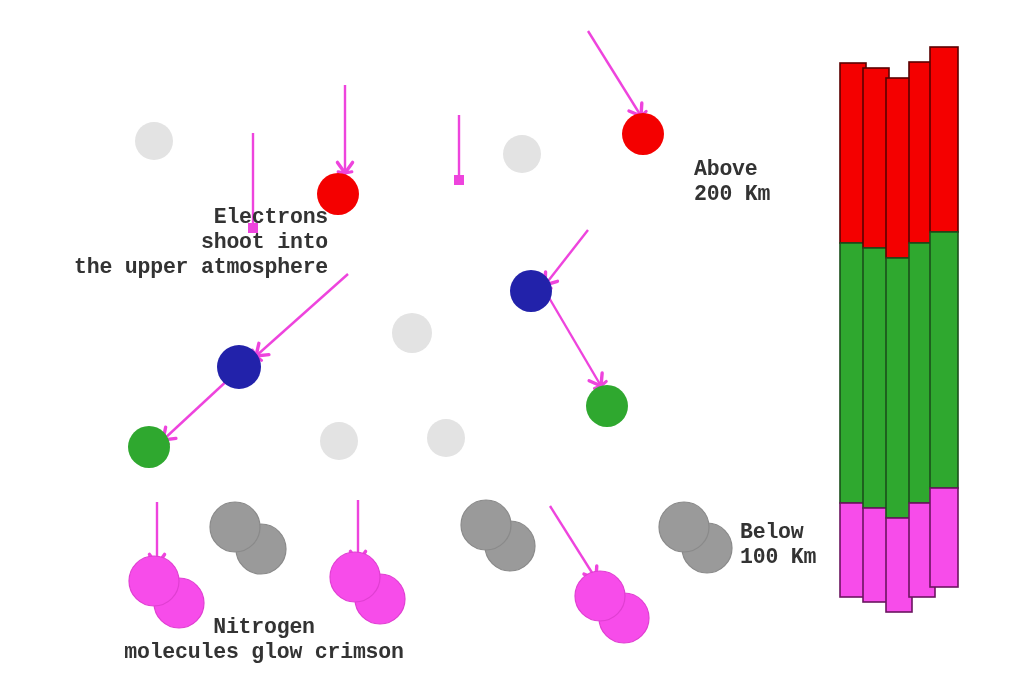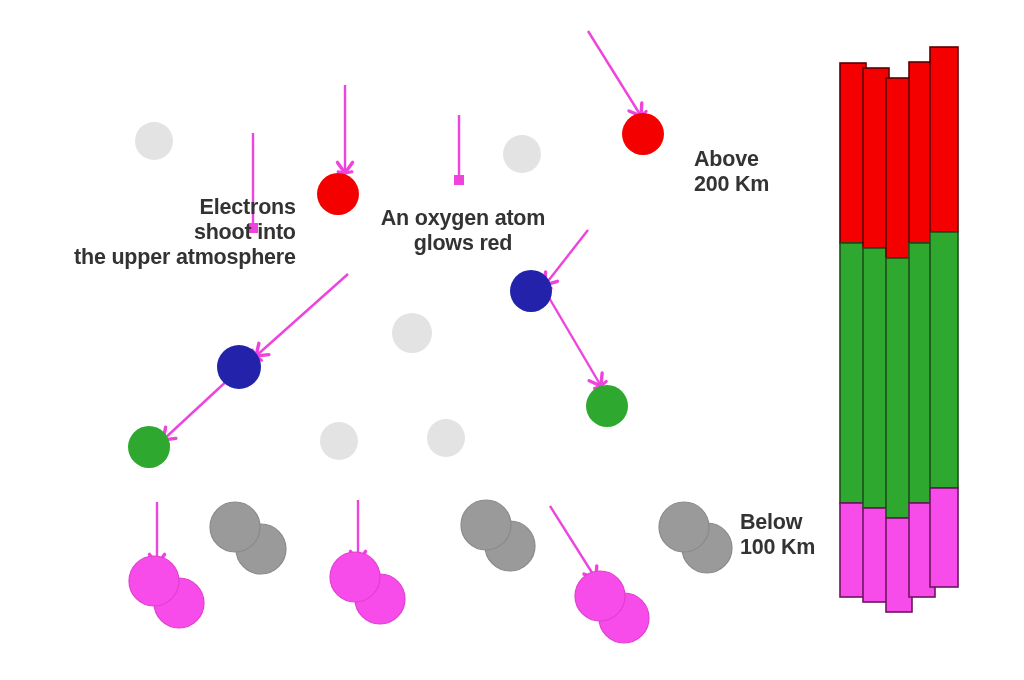--- a/index.html
+++ b/index.html
@@ -8,26 +8,27 @@
     background:#ffffff;
     font-family:"DejaVu Sans", sans-serif;
     overflow:hidden;
   }
   #stage{position:relative;width:1024px;height:680px;background:#fff;}
 
   svg#art{position:absolute;left:0;top:0;width:1024px;height:680px;}
 
   .caption{
     position:absolute;
-    font-family:Liberation Sans, sans-serif;
+    font-family:Liberation Mono, monospace;
     font-weight:bold;
     color:#333333;
     line-height:1.17;
     white-space:pre-line;
     letter-spacing:-0.2px;
+    margin-top:10px;
   }
   #cap-electrons{left:74px;  top:195px; font-size:21.5px; text-align:right;}
   #cap-oxygen{   left:356px; top:206px; font-size:21.5px; text-align:center; width:214px;}
   #cap-nitrogen{ left:578px; top:253px; font-size:21.5px; text-align:center; width:236px;}
   #cap-crimson{  left:102px; top:605px; font-size:21.5px; text-align:center; width:324px;}
   #cap-above{   left:694px; top:147px; font-size:21.5px; text-align:left;}
   #cap-below{   left:740px; top:510px; font-size:21.5px; text-align:left;}
 </style>
 </head>
 <body>
@@ -153,24 +154,24 @@
           <rect x="930" y="232" width="28" height="256" fill="#2fa82f" stroke="#1b4f1b" stroke-width="1.6"></rect>
           <rect x="930" y="488" width="28" height="99" fill="#f74cea" stroke="#6b1560" stroke-width="1.6"></rect>
         </g>
       </g>
   </svg>
 
   <div class="caption" id="cap-electrons">Electrons
 shoot into
 the upper atmosphere</div>
 
-  <div class="caption" id="cap-oxygen">An oxygen atom
-glows red</div>
 
 
+  <div class="caption" id="cap-crimson">Nitrogen
+molecules glow crimson</div>
 
   <div class="caption" id="cap-above">Above
 200 Km</div>
 
   <div class="caption" id="cap-below">Below
 100 Km</div>
 
 </div>
 
 </body></html>

